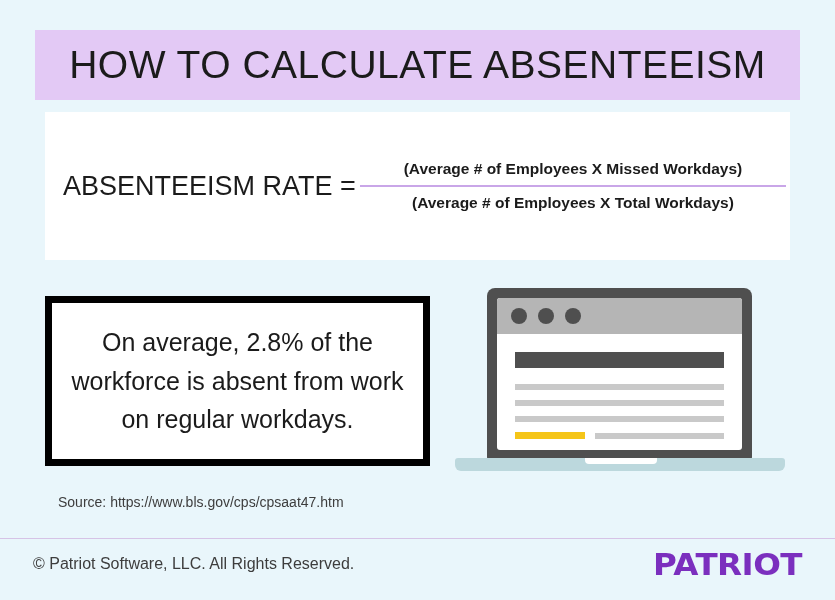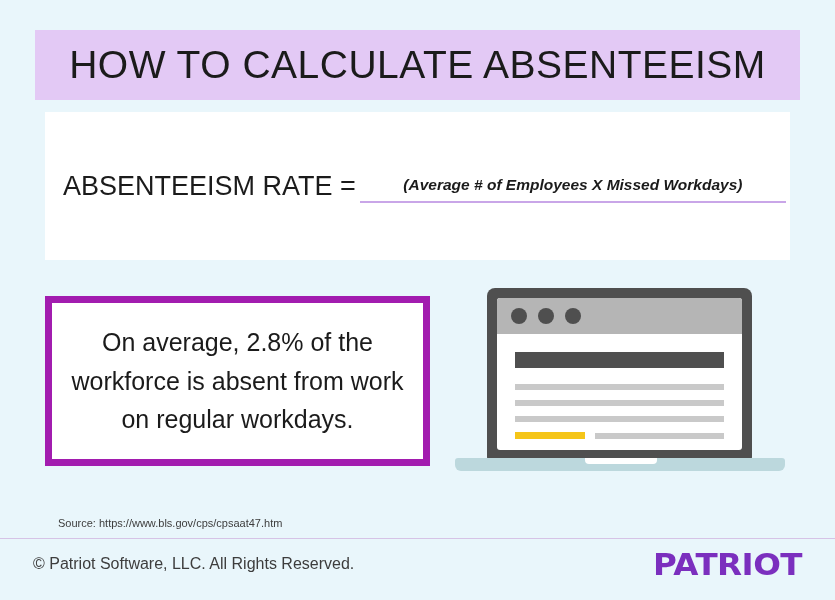--- a/index.html
+++ b/index.html
@@ -61,21 +61,20 @@
     padding-left: 18px;
     white-space: nowrap;
   }
   .fraction {
     flex: 1;
     display: flex;
     flex-direction: column;
     align-items: center;
     justify-content: center;
     padding: 0 4px;
-    font-style: italic;
   }
   .fraction-num, .fraction-den {
     font-size: 15.5px;
     font-weight: bold;
     color: #1b1b1b;
     text-align: center;
     white-space: nowrap;
     padding: 7px 0;
   }
   .fraction-bar {
@@ -85,21 +84,21 @@
   }
 
   
   .stat-box {
     position: absolute;
     left: 45px;
     top: 296px;
     width: 385px;
     height: 170px;
     background: #ffffff;
-    border: 7px solid #a21caf;
+    border: 7px solid #000000;
     box-sizing: border-box;
     display: flex;
     align-items: center;
     justify-content: center;
   }
   .stat-text {
     font-size: 25px;
     color: #1b1b1b;
     line-height: 1.55;
     text-align: center;
@@ -194,22 +193,22 @@
     width: 72px;
     height: 6px;
     background: #ffffff;
     border-radius: 0 0 4px 4px;
   }
 
   
   .source-text {
     position: absolute;
     left: 58px;
-    top: 517px;
-    font-size: 11px;
+    top: 494px;
+    font-size: 14px;
     color: #3d3d3d;
   }
   .footer-divider {
     position: absolute;
     left: 0;
     top: 538px;
     width: 835px;
     height: 1px;
     background: #d6c3e6;
   }
@@ -241,20 +240,21 @@
 
   <div class="title-banner">
     <div class="title-text">HOW TO CALCULATE ABSENTEEISM</div>
   </div>
 
   <div class="formula-box">
     <div class="formula-label">ABSENTEEISM RATE =</div>
     <div class="fraction">
       <div class="fraction-num">(Average # of Employees X Missed Workdays)</div>
       <div class="fraction-bar"></div>
+      <div class="fraction-den">(Average # of Employees X Total Workdays)</div>
     </div>
   </div>
 
   <div class="stat-box">
     <div class="stat-text">On average, 2.8% of the workforce is absent from work on regular workdays.</div>
   </div>
 
   <div class="laptop">
     <div class="laptop-body"></div>
     <div class="laptop-screen">

